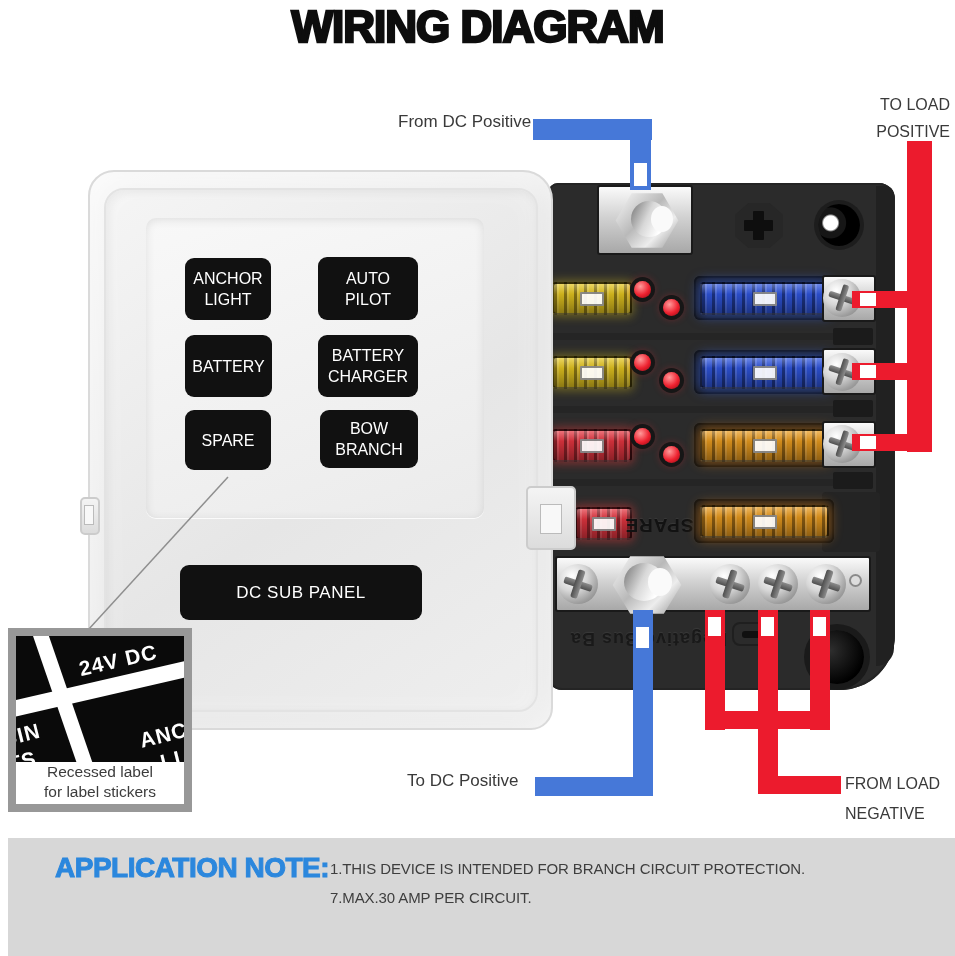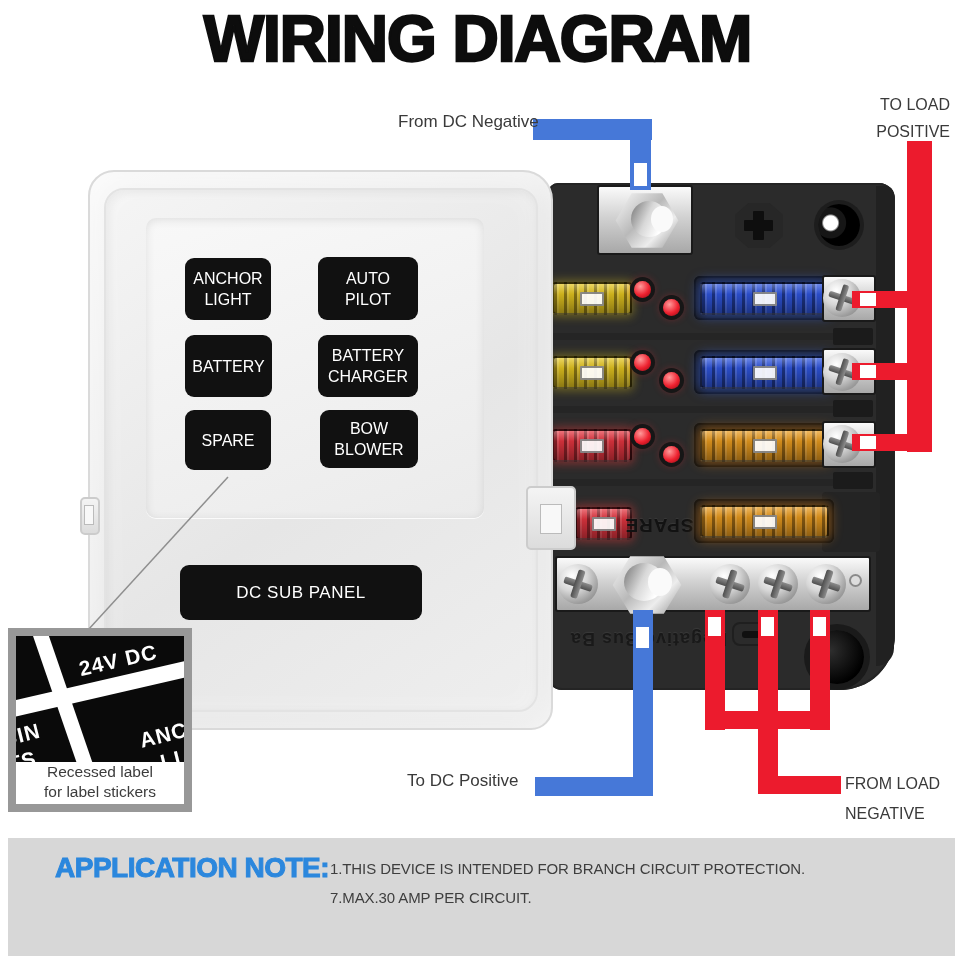--- a/index.html
+++ b/index.html
@@ -1,21 +1,21 @@
 <!DOCTYPE html>
 <html style="--wire-blue: #4678d8; --wire-red: #ec1b2d; --note-heading: #2b87dd; --fuse-yellow: #e3c41f; --fuse-blue: #2f55dd; --fuse-orange: #e99b1e; --fuse-red: #e33540; --led-red: #ee2230;"><head>
 <meta charset="utf-8">
 <style>
   html,body{margin:0;padding:0;background:#fff;}
   #stage{position:relative;width:955px;height:956px;background:#ffffff;overflow:hidden;
          font-family:"Liberation Sans",sans-serif;}
   .abs{position:absolute;}
 
   
-  .title{left:0;right:0;top:2px;text-align:center;font-size:64px;font-weight:800;
+  .title{left:0;right:0;top:2px;text-align:center;font-size:44px;font-weight:800;
          color:#0d0d0d;letter-spacing:-1px;-webkit-text-stroke:2.5px #0d0d0d;}
 
   
   .ann{color:#3a3a3a;font-size:17px;}
   .ann2{color:#3a3a3a;font-size:16px;line-height:27px;}
 
   
   .wblue{background:var(--wire-blue,#4678d8);}
   .wred{background:var(--wire-red,#ec1b2d);}
   .wnotch{background:#ffffff;}
@@ -166,21 +166,21 @@
 
   <div class="abs clabel" style="left:185px;top:258px;width:86px;height:62px">ANCHOR
 LIGHT</div>
   <div class="abs clabel" style="left:318px;top:257px;width:100px;height:63px">AUTO
 PILOT</div>
   <div class="abs clabel" style="left:185px;top:335px;width:87px;height:62px">BATTERY</div>
   <div class="abs clabel" style="left:318px;top:335px;width:100px;height:62px">BATTERY
 CHARGER</div>
   <div class="abs clabel" style="left:185px;top:410px;width:86px;height:60px">SPARE</div>
   <div class="abs clabel" style="left:320px;top:410px;width:98px;height:58px">BOW
-BLOWER</div>
+BRANCH</div>
 
   <div class="abs clabel" style="left:180px;top:565px;width:242px;height:55px;font-size:17px;letter-spacing:.5px">DC SUB PANEL</div>
 
   <div class="abs latch" style="left:80px;top:497px;width:20px;height:38px"></div>
   <div class="abs latch-in" style="left:84px;top:505px;width:10px;height:20px"></div>
   <div class="abs latch" style="left:526px;top:486px;width:50px;height:64px"></div>
   <div class="abs latch-in" style="left:540px;top:504px;width:22px;height:30px"></div>
 
   <svg class="abs" style="left:0;top:0" width="955" height="956">
     <line x1="228" y1="477" x2="88" y2="630" stroke="#8f8f8f" stroke-width="1.5"></line>
@@ -223,21 +223,21 @@
 
   <div class="abs wred" style="left:705px;top:610px;width:20px;height:120px"></div>
   <div class="abs wred" style="left:758px;top:610px;width:20px;height:184px"></div>
   <div class="abs wred" style="left:810px;top:610px;width:20px;height:120px"></div>
   <div class="abs wred" style="left:705px;top:711px;width:125px;height:18px"></div>
   <div class="abs wred" style="left:758px;top:776px;width:83px;height:18px"></div>
   <div class="abs wnotch" style="left:708px;top:617px;width:13px;height:19px"></div>
   <div class="abs wnotch" style="left:761px;top:617px;width:13px;height:19px"></div>
   <div class="abs wnotch" style="left:813px;top:617px;width:13px;height:19px"></div>
 
-  <div class="abs ann" style="left:398px;top:112px">From DC Negative</div>
+  <div class="abs ann" style="left:398px;top:112px">From DC Positive</div>
   <div class="abs ann2" style="left:845px;top:91px;width:105px;text-align:right">
     <div>TO LOAD</div>
     <div>POSITIVE</div>
   </div>
   <div class="abs ann" style="left:407px;top:771px">To DC Positive</div>
   <div class="abs ann2" style="left:845px;top:769px;width:107px;text-align:left;line-height:30px">
     <div>FROM LOAD</div>
     <div>NEGATIVE</div>
   </div>
 

